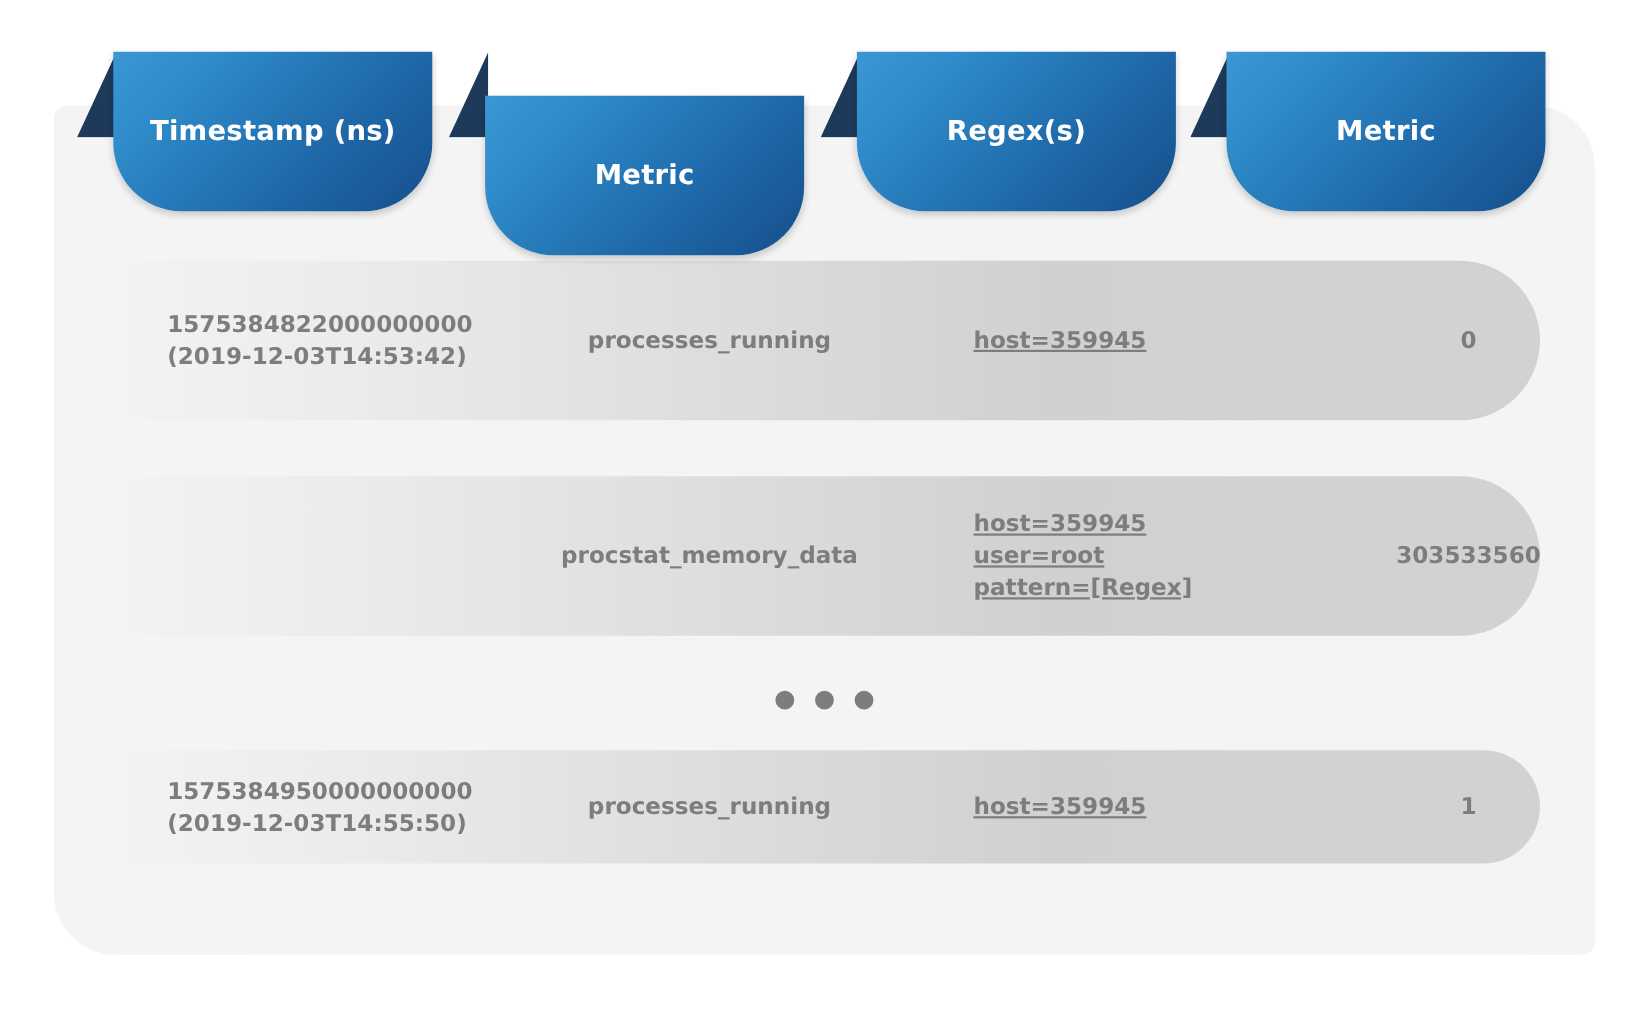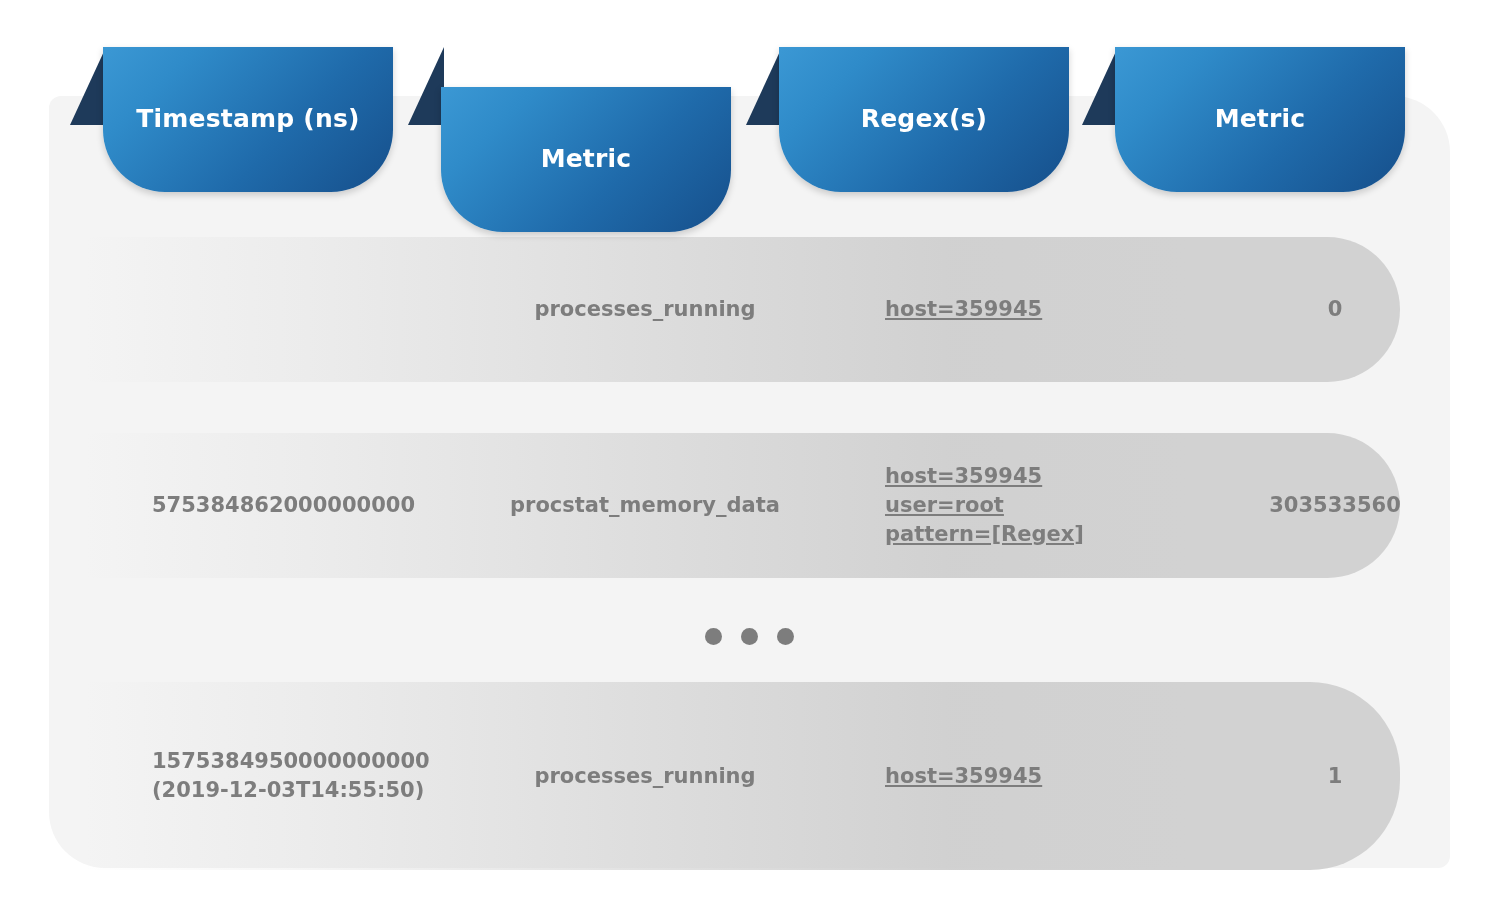--- a/index.html
+++ b/index.html
@@ -90,21 +90,21 @@
                 rgba(208,208,208,0.62) 42%,
                 rgba(206,206,206,0.93) 66%,
                 #d2d2d2 84%,
                 #d2d2d2 100%);
     border-radius: 0 90px 90px 0;
     display: flex;
     align-items: center;
   }
   #row-1 { top: 141px; height: 145px; }
   #row-2 { top: 337px; height: 145px; }
-  #row-3 { top: 586px; height: 188px; }
+  #row-3 { top: 586px; height: 103px; }
 
   .cell {
     box-sizing: border-box;
     color: #7d7d7d;
     font-size: 21px;
     font-weight: bold;
     line-height: 1.38;
     white-space: pre-line;
   }
   .cell-timestamp { position: absolute; left: 67px;  width: 300px; text-align: left; }
@@ -154,27 +154,28 @@
     </div>
 
     <div class="tab-fold" id="fold-value"></div>
     <div class="header-tab" id="tab-value">
       <span class="tab-label">Metric</span>
     </div>
 
   </div>
 
   <div class="data-row" id="row-1">
+    <span class="cell cell-timestamp">1575384822000000000
+(2019-12-03T14:53:42)</span>
     <span class="cell cell-metric">processes_running</span>
     <span class="cell cell-labels">host=359945</span>
     <span class="cell cell-value">0</span>
   </div>
 
   <div class="data-row" id="row-2">
-    <span class="cell cell-timestamp">575384862000000000</span>
     <span class="cell cell-metric">procstat_memory_data</span>
     <span class="cell cell-labels">host=359945
 user=root
 pattern=[Regex]</span>
     <span class="cell cell-value">303533560</span>
   </div>
 
   <div id="row-ellipsis">
     <span class="dot"></span>
     <span class="dot"></span>

